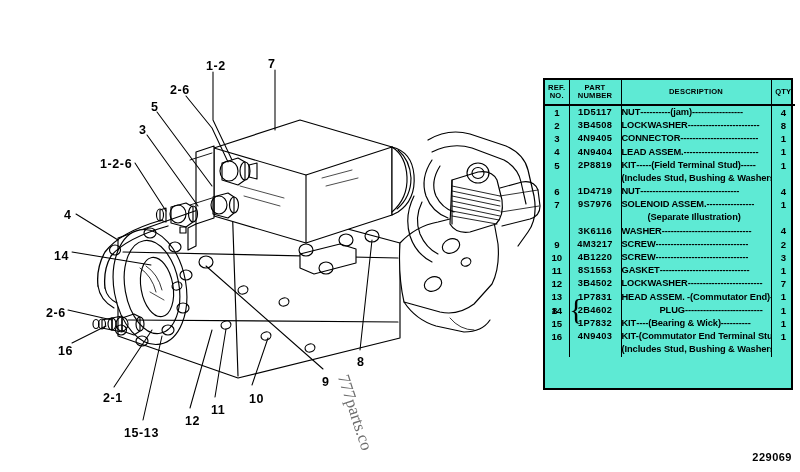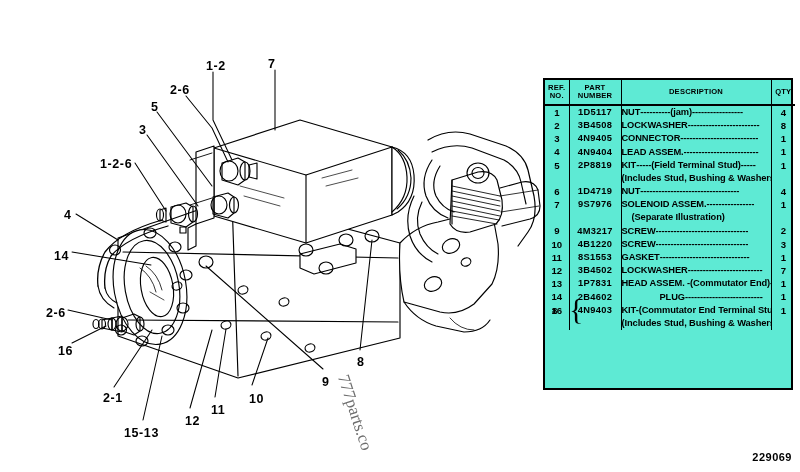--- a/index.html
+++ b/index.html
@@ -42,21 +42,21 @@
            letter-spacing:.2px;height:24px;}
   thead th:last-child{border-right:none;}
 
   tbody td{border-right:1.6px solid #000;font-size:9.3px;font-weight:700;
            height:13.2px;line-height:1;letter-spacing:-.1px;}
   tbody td:last-child{border-right:none;}
 
   td.ref{text-align:center;font-size:9.6px;}
   td.pn{text-align:center;font-size:9.3px;letter-spacing:.3px;}
   td.desc{padding-left:2px;font-size:9.3px;overflow:hidden;white-space:nowrap;}
-  td.desc.ind{padding-left:10px;}
+  td.desc.ind{padding-left:26px;}
   td.desc.ind2{padding-left:38px;}
   td.qty{text-align:center;font-size:9.6px;}
 
   .brace{position:absolute;left:24px;top:214px;font-size:30px;line-height:1;
          font-family:"Liberation Serif",serif;font-weight:400;}
   .grp8{position:absolute;left:7px;top:225px;font-size:9.6px;font-weight:700;}
 
   .tail{display:inline-block;overflow:hidden;vertical-align:bottom;}
 
   svg{display:block;}
@@ -336,20 +336,26 @@
               <td class="desc"><span>SOLENOID ASSEM.</span><span class="tail">----------------</span></td>
               <td class="qty">1</td>
             </tr>
             <tr>
               <td class="ref"></td>
               <td class="pn"></td>
               <td class="desc ind"><span>(Separate Illustration)</span></td>
               <td class="qty"></td>
             </tr>
             <tr>
+              <td class="ref"></td>
+              <td class="pn">3K6116</td>
+              <td class="desc"><span>WASHER</span><span class="tail">------------------------------</span></td>
+              <td class="qty">4</td>
+            </tr>
+            <tr>
               <td class="ref">9</td>
               <td class="pn">4M3217</td>
               <td class="desc"><span>SCREW</span><span class="tail">-------------------------------</span></td>
               <td class="qty">2</td>
             </tr>
             <tr>
               <td class="ref">10</td>
               <td class="pn">4B1220</td>
               <td class="desc"><span>SCREW</span><span class="tail">-------------------------------</span></td>
               <td class="qty">3</td>
@@ -369,20 +375,26 @@
             <tr>
               <td class="ref">13</td>
               <td class="pn">1P7831</td>
               <td class="desc"><span>HEAD ASSEM. -(Commutator End)-</span></td>
               <td class="qty">1</td>
             </tr>
             <tr>
               <td class="ref">14</td>
               <td class="pn">2B4602</td>
               <td class="desc ind2"><span>PLUG</span><span class="tail">--------------------------</span></td>
+              <td class="qty">1</td>
+            </tr>
+            <tr>
+              <td class="ref">15</td>
+              <td class="pn">1P7832</td>
+              <td class="desc"><span>KIT</span><span class="tail">----(Bearing &amp; Wick)----------</span></td>
               <td class="qty">1</td>
             </tr>
             <tr>
               <td class="ref">16</td>
               <td class="pn">4N9403</td>
               <td class="desc"><span>KIT-(Commutator End Terminal Stud)</span></td>
               <td class="qty">1</td>
             </tr>
             <tr>
               <td class="ref"></td>

